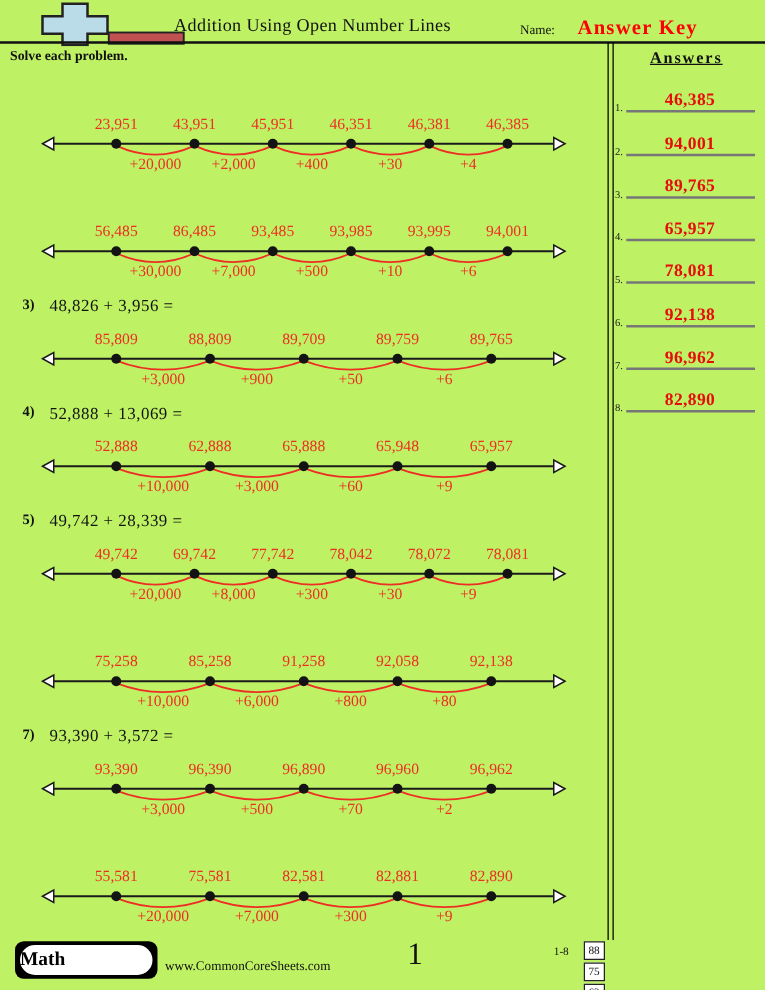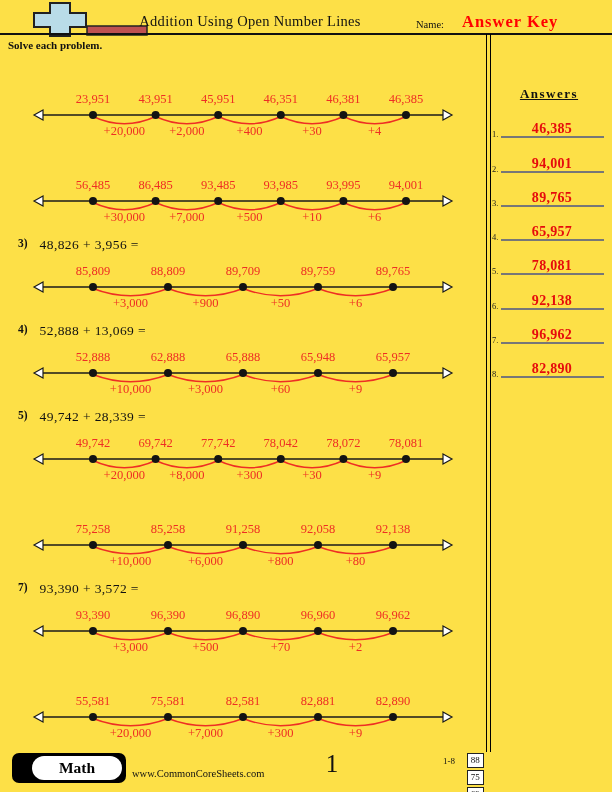--- a/index.html
+++ b/index.html
@@ -1,16 +1,16 @@
 <!DOCTYPE html>
 <html><head>
 <meta charset="utf-8">
 <style>
   html,body{margin:0;padding:0;background:#e9e9e9;}
-  .page{position:relative;width:612px;height:792px;background:#fde047;
+  .page{position:relative;width:612px;height:792px;background:#bef264;
         font-family:"Liberation Serif",serif;color:#111;overflow:hidden;margin:0 auto;}
 
   
   .logo-svg{position:absolute;left:0;top:0;}
   .hdr-title{position:absolute;left:100px;top:13px;width:300px;text-align:center;
              font-size:14.5px;letter-spacing:.3px;}
   .hdr-name{position:absolute;left:416px;top:19px;font-size:10.5px;}
   .hdr-key{position:absolute;left:462px;top:12px;font-size:16.5px;font-weight:bold;
            color:#f00;letter-spacing:1px;}
   .hdr-line{position:absolute;left:0;top:33px;width:612px;height:2px;background:#111;}
@@ -25,34 +25,34 @@
   .problem{position:relative;height:86px;}
   .p-head{padding:3px 0 0 18px;font-size:13.5px;}
   .p-num{font-weight:bold;font-size:11.5px;margin-right:12px;vertical-align:2px;}
   .p-eq{letter-spacing:.4px;}
   .numline{position:absolute;left:28px;top:26px;width:430px;height:56px;
            font-family:"Liberation Serif",serif;}
 
   
   .answers-col{position:absolute;left:492px;top:38px;width:114px;}
   .answers-hdr{text-align:center;font-size:13px;font-weight:bold;
-               text-decoration:underline;letter-spacing:1.5px;margin-bottom:2px;margin-top:48px;}
+               text-decoration:underline;letter-spacing:1.5px;margin-bottom:2px;}
   .answer-rows{position:relative;margin-top:1px;}
   .answer-row{position:relative;height:34.3px;}
   .a-num{position:absolute;left:0;bottom:-1px;font-size:8.5px;color:#222;}
   .a-val{position:absolute;left:10px;right:4px;bottom:1px;text-align:center;
          font-size:14px;font-weight:bold;color:#e60c0c;letter-spacing:.3px;}
   .a-line{position:absolute;left:9px;right:2px;bottom:0;border-bottom:2px solid #777;}
 
   
   .footer-badge{position:absolute;left:12px;top:753px;width:114px;height:30px;
                 background:#000;border-radius:7px;}
   .footer-badge-inner{position:absolute;left:4px;right:4px;top:3px;bottom:3px;
-                background:#fff;border-radius:13px;text-align:center;
-                font-size:15.5px;font-weight:bold;line-height:24px;color:#000;margin-left:16px;}
+                background:#fff;border-radius:13px;
+                font-size:15.5px;font-weight:bold;line-height:24px;color:#000;}
   .footer-site{position:absolute;left:132px;top:768px;font-size:10.5px;}
   .footer-page{position:absolute;left:300px;top:750px;width:64px;text-align:center;
                font-size:25px;font-weight:400;}
   .score-range{position:absolute;left:443px;top:756px;font-size:9px;}
   .score-strip{position:absolute;left:467px;top:753px;display:flex;gap:2px;flex-direction:column;}
   .score-cell{width:14.5px;height:13px;border:1px solid #222;font-size:9px;
               line-height:13px;text-align:center;background:#fff;}
   .score-cell.blue{background:#c5d9f1;border-color:#3b5ea6;}
 </style>
 </head>

